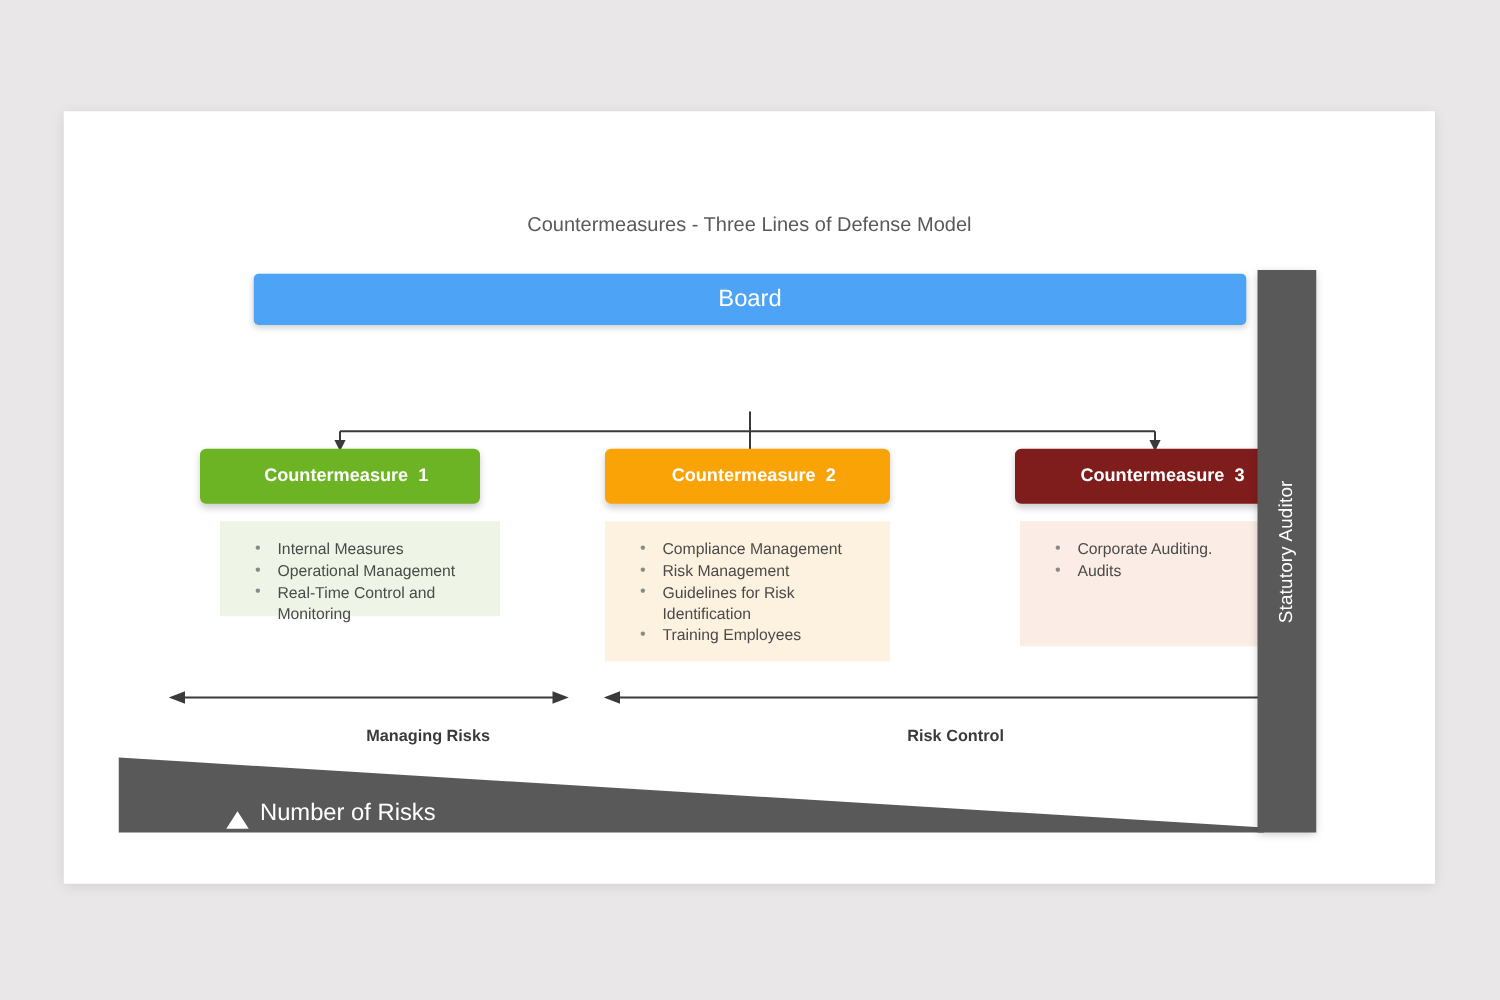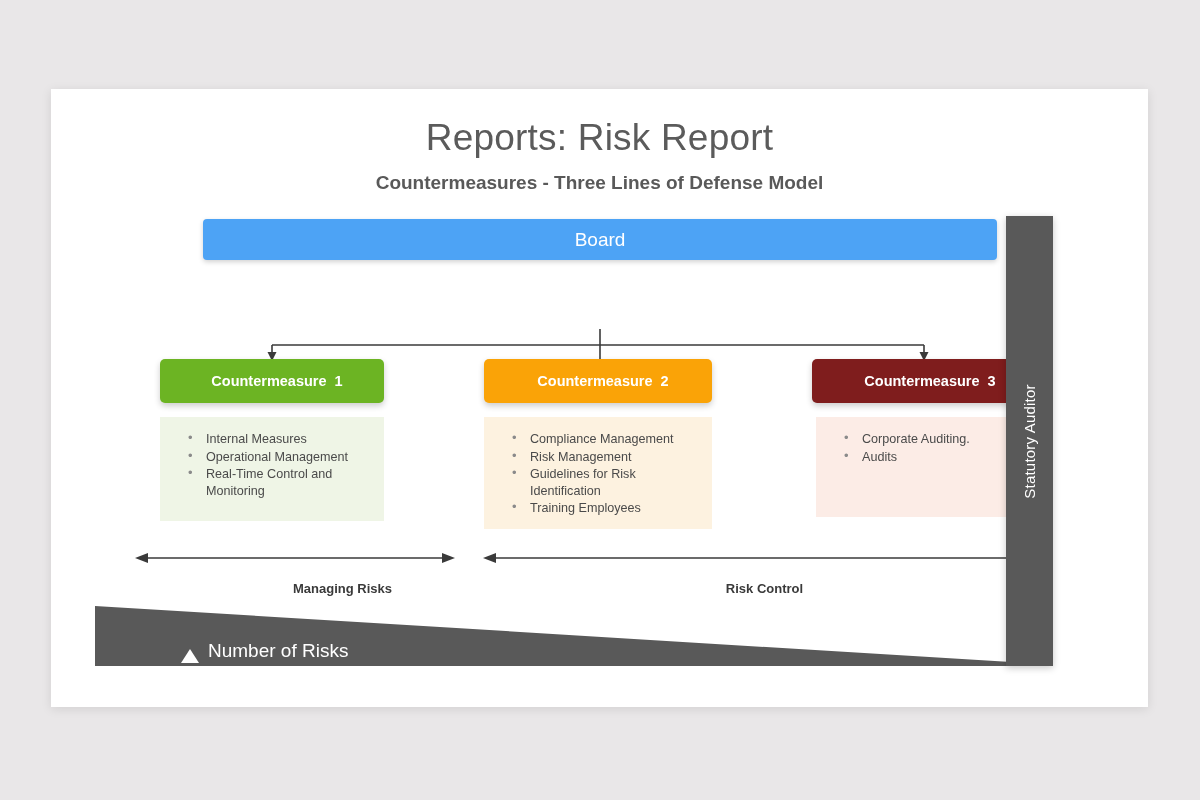--- a/index.html
+++ b/index.html
@@ -35,23 +35,23 @@
     color: #5b5b5b;
     letter-spacing: 0.2px;
     font-weight: 400;
     white-space: nowrap;
   }
   .subtitle {
     position: absolute;
     left: 0; right: 0;
     top: 83px;
     text-align: center;
-    font-size: 19px;
+    font-size: 16px;
     color: #595959;
-    font-weight: 700;
+    font-weight: 400;
     white-space: nowrap;
   }
 
   
   .bar {
     position: absolute;
     border-radius: 4px;
     color: #ffffff;
     display: flex;
     align-items: center;
@@ -133,21 +133,21 @@
     position: absolute;
     left: 4px;
     top: -1px;
     font-size: 13px;
     color: #8a8a8a;
   }
 
   
   #c1 { left: 109px; width: 224px; }
   #c1 .col-head { left: 0; width: 224px; background: #6cb423; }
-  #c1 .col-body { left: 0; width: 224px; height: 104px; background: #eff5e6; }
+  #c1 .col-body { left: 16px; width: 224px; height: 76px; background: #eff5e6; }
   
   #c2 { left: 433px; width: 228px; }
   #c2 .col-head { left: 0; width: 228px; background: #faa307; }
   #c2 .col-body { left: 0; width: 228px; height: 112px; background: #fdf2e0; }
   
   #c3 { left: 761px; width: 226px; }
   #c3 .col-head { left: 0; width: 226px; background: #7f1d1d; }
   #c3 .col-body { left: 4px; width: 218px; height: 100px; background: #fcece6; }
 
   
@@ -219,21 +219,20 @@
     font-weight: 400;
     letter-spacing: 0.2px;
   }
 </style>
 </head>
 <body>
 
 <div id="stage">
   <div id="slide">
 
-    <div class="title">Reports: Risk Report</div>
     <div class="subtitle">Countermeasures - Three Lines of Defense Model</div>
 
     <div class="bar bar-board">
       <span>Board</span>
     </div>
 
 
     <svg class="conn" viewBox="0 0 1097 32" preserveAspectRatio="none">
       <g stroke="#3a3a3a" stroke-width="1.6" fill="none">
         <line x1="549" y1="0" x2="549" y2="32"></line>

